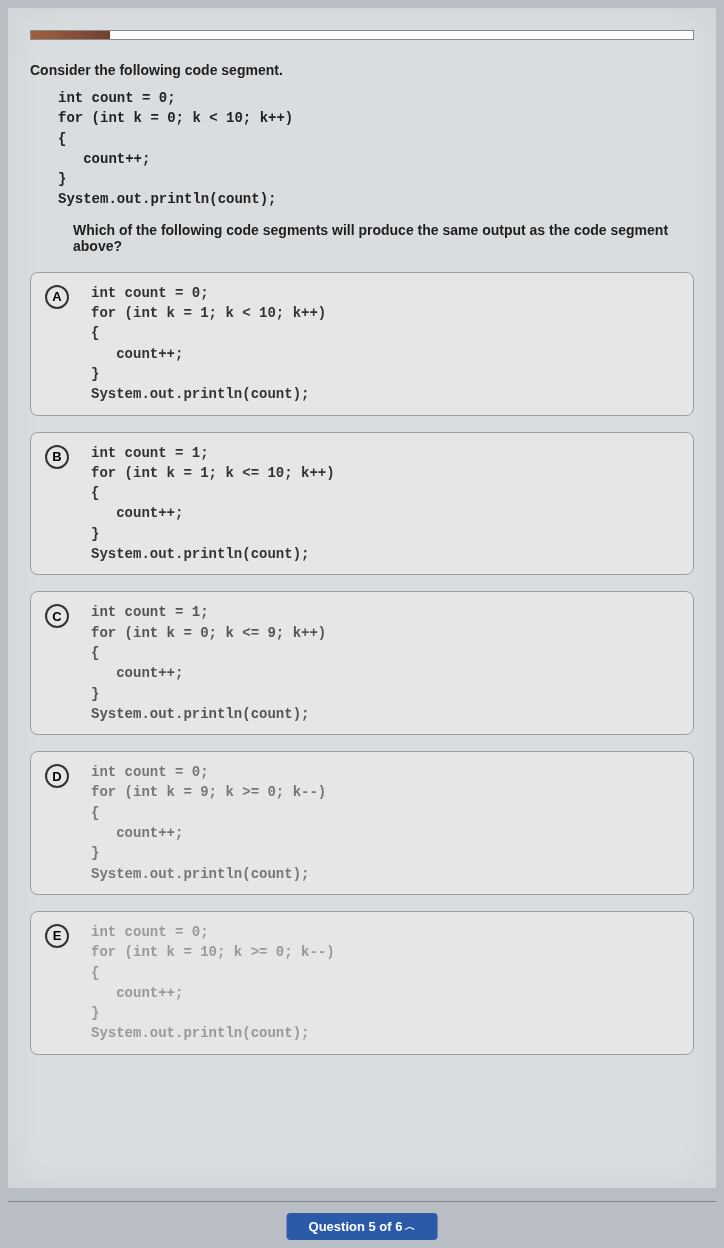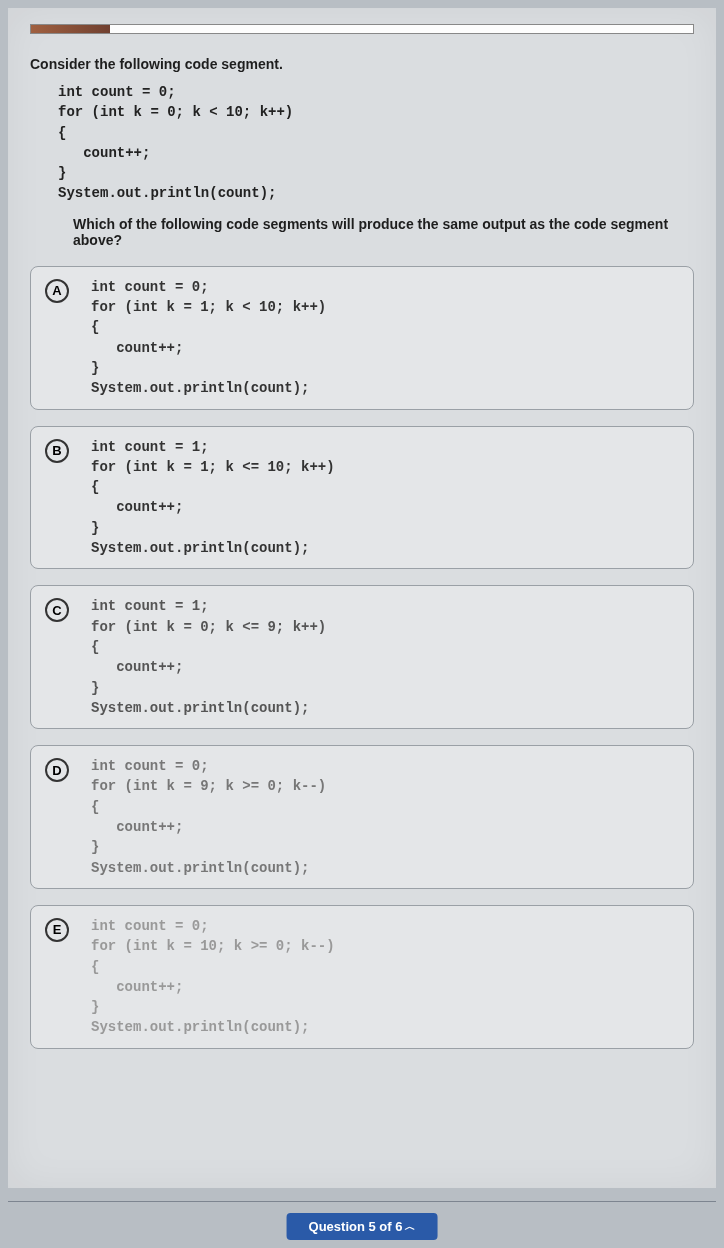--- a/index.html
+++ b/index.html
@@ -7,21 +7,21 @@
   body {
     font-family: Arial, Helvetica, sans-serif;
     background: #b8bec4;
     position: relative;
     overflow: hidden;
   }
   .page {
     background: #dadde0;
     margin: 8px 8px 0 8px;
     min-height: 1180px;
-    padding: 16px 22px 10px 22px;
+    padding: 22px 22px 10px 22px;
     position: relative;
     box-shadow: inset 0 0 40px rgba(0,0,0,0.05);
   }
   .progress-bar {
     height: 10px;
     background: linear-gradient(to right, #a06040 0%, #704030 12%, #fdfdfd 12%, #fdfdfd 100%);
     border: 1px solid #888;
     margin-bottom: 22px;
     width: 100%;
   }

